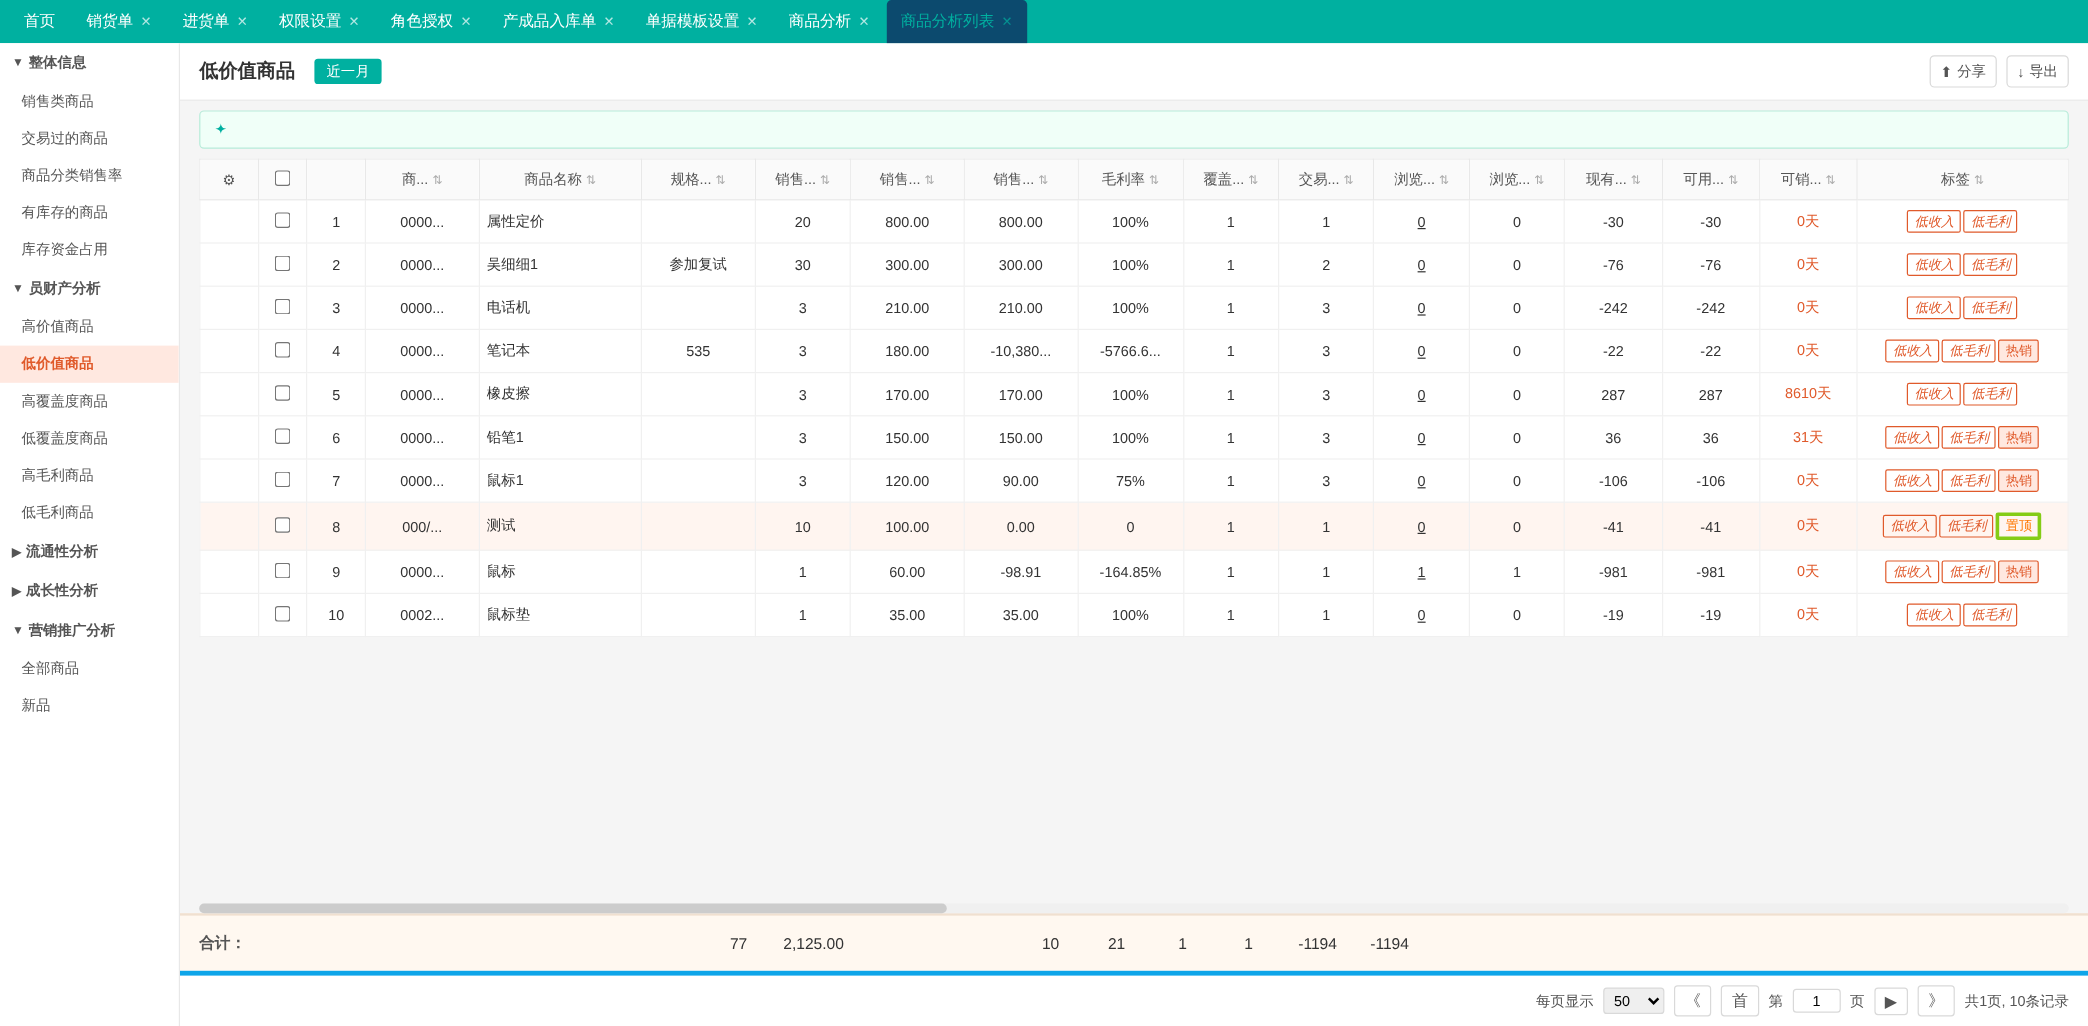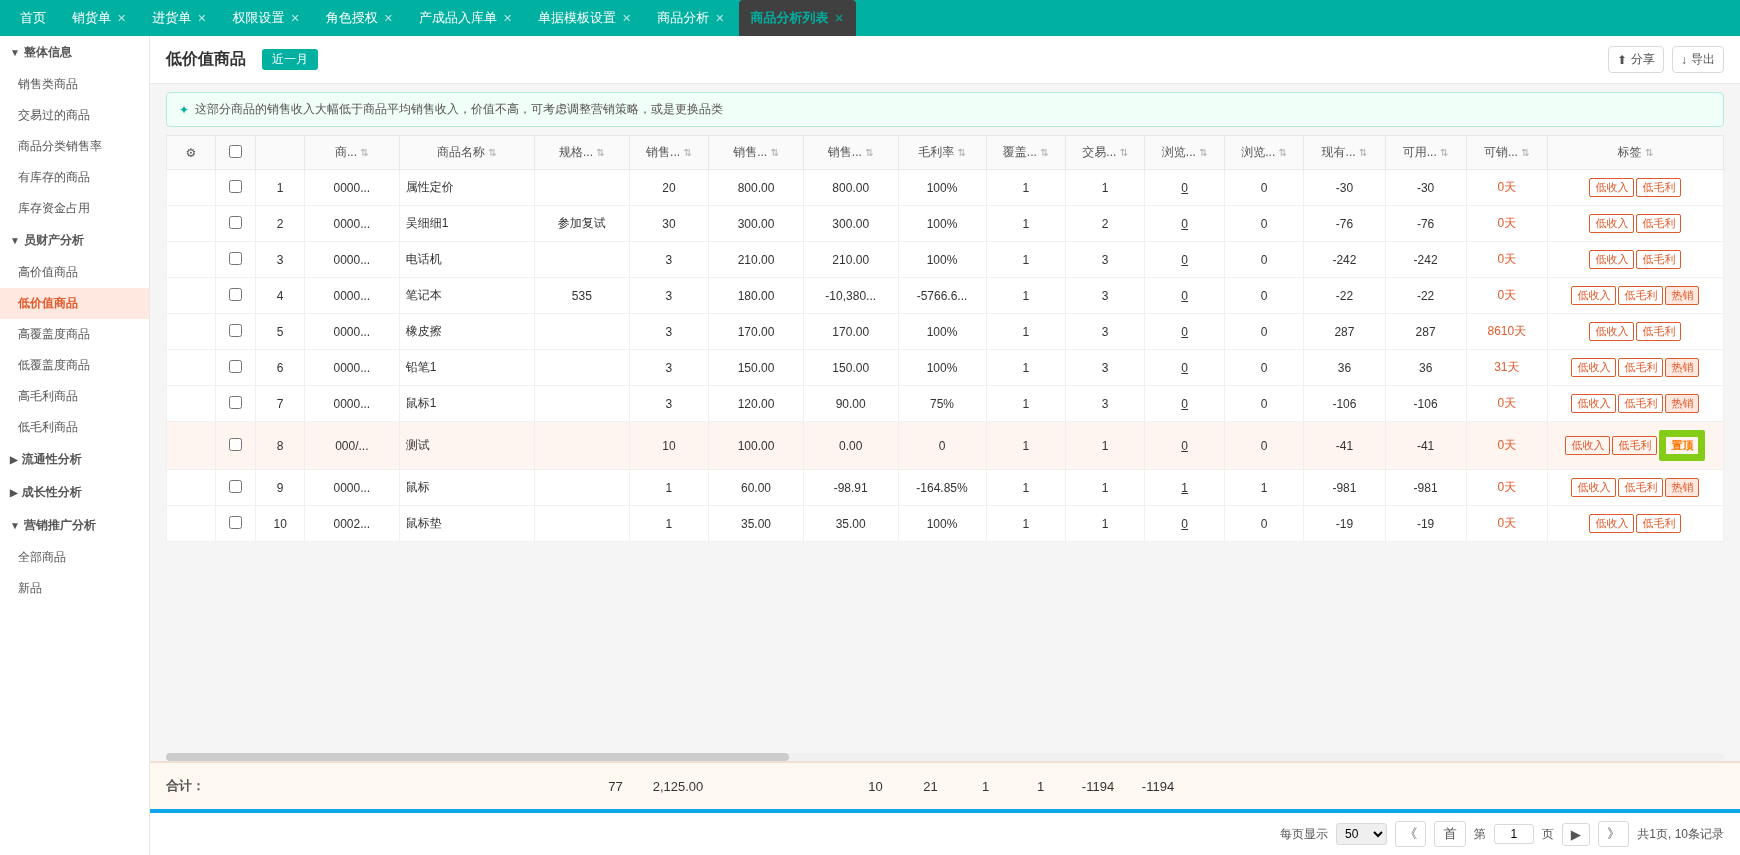--- a/index.html
+++ b/index.html
@@ -1,21 +1,21 @@
 <!DOCTYPE html>
 <html><head>
   <meta charset="utf-8">
   <style>
     * { margin: 0; padding: 0; box-sizing: border-box; }
     body { font-family: 'Microsoft YaHei', Arial, sans-serif; font-size: 12px; background: #f5f5f5; color: #333; width: 1740px; min-height: 855px; overflow-x: hidden; }
 
     
     .top-nav { display: flex; align-items: center; background: #00b0a0; height: 36px; padding: 0 8px; gap: 2px; }
     .nav-item { color: #fff; padding: 0 12px; height: 36px; display: flex; align-items: center; cursor: pointer; font-size: 13px; white-space: nowrap; }
-    .nav-item.active { background: #404040; color: #00b0a0; border-radius: 4px 4px 0 0; font-weight: bold; }
+    .nav-item.active { background: #0c4a6e; color: #00b0a0; border-radius: 4px 4px 0 0; }
     .nav-item .close-x { margin-left: 6px; opacity: 0.7; font-size: 11px; }
 
     
     .main-layout { display: flex; height: calc(855px - 36px); }
 
     
     .sidebar { width: 150px; background: #fff; border-right: 1px solid #e8e8e8; overflow-y: auto; flex-shrink: 0; }
     .sidebar-group-title { display: flex; align-items: center; padding: 8px 10px; color: #555; font-weight: bold; font-size: 12px; cursor: pointer; }
     .sidebar-group-title .arrow { margin-right: 4px; font-size: 10px; }
     .sidebar-item { padding: 7px 10px 7px 18px; cursor: pointer; color: #555; font-size: 12px; }
@@ -41,22 +41,22 @@
     
     .table-wrapper { flex: 1; overflow: auto; margin: 0 16px; }
     table { width: 100%; border-collapse: collapse; background: #fff; font-size: 12px; }
     thead th { background: #fafafa; border: 1px solid #e8e8e8; padding: 8px 6px; text-align: center; color: #555; font-weight: normal; white-space: nowrap; position: sticky; top: 0; z-index: 10; }
     thead th .sort-icon { color: #aaa; font-size: 10px; }
     tbody tr { border-bottom: 1px solid #f0f0f0; }
     tbody tr.highlighted { background: #fff5f0; }
     tbody td { border: 1px solid #f0f0f0; padding: 7px 6px; text-align: center; color: #333; }
     tbody td.text-left { text-align: left; }
     .tag { display: inline-block; padding: 1px 5px; border-radius: 2px; font-size: 11px; margin: 1px; }
-    .tag-red { color: #e05a2b; border: 1px solid #e05a2b; }
-    .tag-orange { color: #ff7700; border: 7px solid #84cc16; font-weight: bold; }
+    .tag-red { color: #e05a2b; border: 1px solid #e05a2b; font-style: italic; }
+    .tag-orange { color: #ff7700; border: 3px solid #84cc16; }
     .tag-hot { color: #e05a2b; background: #ffe8e0; border: 1px solid #e05a2b; }
     .link-underline { text-decoration: underline; color: #333; cursor: pointer; }
     .zero-days { color: #e05a2b; }
     .days-val { color: #e05a2b; }
 
     
     .summary-bar { display: flex; align-items: center; background: #fff8f0; border-top: 2px solid #f0e0d0; padding: 14px 16px; font-size: 13px; min-height: 44px; }
     .summary-label { font-weight: bold; color: #555; margin-right: 20px; min-width: 60px; }
 
     
@@ -173,21 +173,20 @@
         </button>
         <button class="action-btn">
           <span>↓</span>
           <span>导出</span>
         </button>
       </div>
     </div>
 
     <div class="info-banner">
       <span class="info-icon">✦</span>
-      <span>这部分商品的销售收入大幅低于商品平均销售收入，价值不高，可考虑调整营销策略，或是更换品类</span>
     </div>
 
     <div class="table-wrapper">
       <table>
         <thead>
           <tr>
             <th class="col-settings">⚙</th>
             <th class="col-check"><input type="checkbox" style=""></th>
             <th class="col-no"></th>
             <th class="col-code">商... <span class="sort-icon">⇅</span></th>

